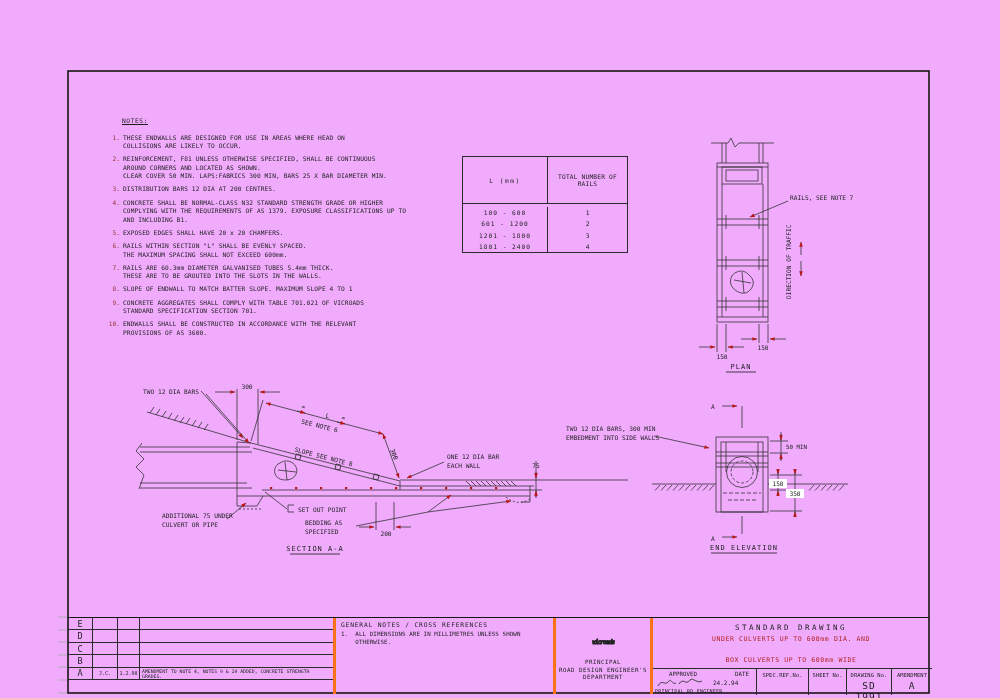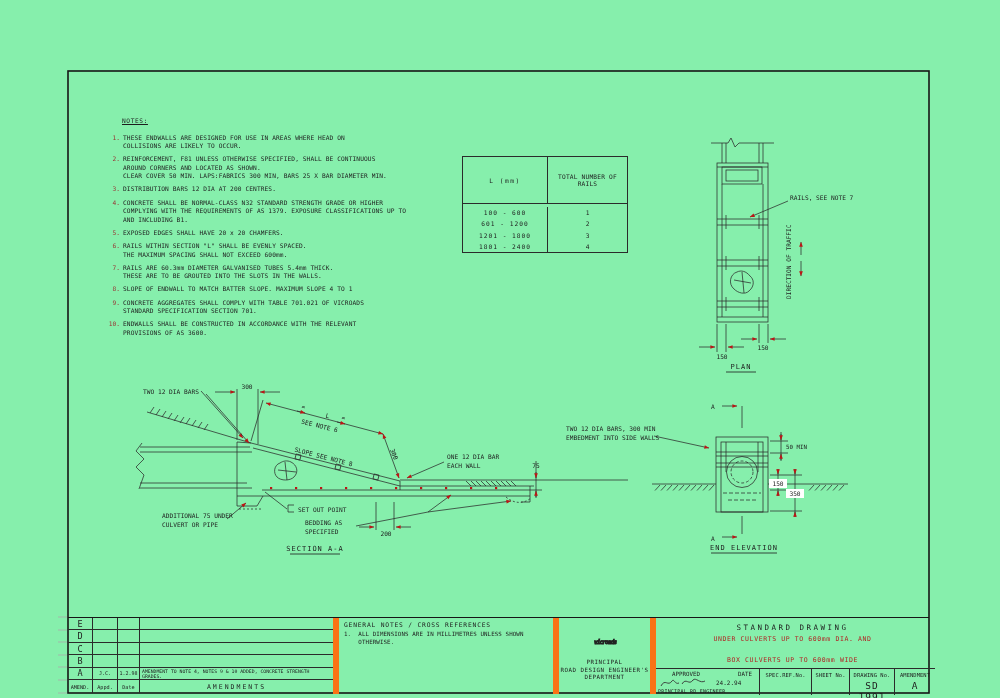--- a/index.html
+++ b/index.html
@@ -1,16 +1,16 @@
 <!DOCTYPE html>
 <html><head>
 <meta charset="utf-8">
 <style>
   html,body{margin:0;padding:0;background:#ffffff;}
-  #stage{position:relative;width:1000px;height:698px;background:#86efac;overflow:hidden;
+  #stage{position:relative;width:1000px;height:698px;background:#f0abfc;overflow:hidden;
          font-family:"DejaVu Sans Mono",monospace;color:#1d1d1d;}
   #linework{position:absolute;left:0;top:0;}
   svg text{font-family:"DejaVu Sans Mono",monospace;font-size:6.2px;fill:#1d1d1d;}
   svg text.lbl{font-size:7px;letter-spacing:1px;}
   svg text.sm{font-size:5.8px;}
 
   
   .notes{position:absolute;left:107px;top:117px;width:312px;font-size:6.2px;line-height:8.55px;}
   .notes-heading{margin-left:15px;text-decoration:underline;letter-spacing:.6px;margin-bottom:8px;}
   .note-item{display:flex;margin-bottom:4.6px;}
@@ -23,21 +23,21 @@
   .rt-h1{width:84px;border-right:1px solid #2b2b2b;display:flex;align-items:center;justify-content:center;letter-spacing:1.5px;}
   .rt-h2{flex:1;display:flex;align-items:center;justify-content:center;text-align:center;padding:0 2px;letter-spacing:.2px;}
   .rt-body{height:48px;padding-top:3px;}
   .rt-row{display:flex;height:11.3px;line-height:11.3px;}
   .rt-c1{width:84px;border-right:1px solid #2b2b2b;text-align:center;letter-spacing:1px;}
   .rt-c2{flex:1;text-align:center;}
 
   
   .tblock{position:absolute;left:68px;top:617px;width:861px;height:76px;border-top:1.7px solid #161616;box-sizing:border-box;}
   .tb-box{position:absolute;top:0;height:76px;box-sizing:border-box;}
-  .b-left{border-left:6px solid #f97316;}
+  .b-left{border-left:3px solid #f97316;}
 
   .am-table{left:0;width:265px;}
   .am-row{display:flex;height:12.45px;box-sizing:border-box;border-bottom:1px solid #2b2b2b;}
   .am-c{box-sizing:border-box;border-right:1px solid #2b2b2b;overflow:hidden;}
   .am-letter{width:25px;font-size:8.5px;display:flex;align-items:center;justify-content:center;}
   .am-appd{width:25px;font-size:5px;display:flex;align-items:center;justify-content:center;}
   .am-date{width:22px;font-size:5px;display:flex;align-items:center;justify-content:center;}
   .am-desc{flex:1;font-size:4.8px;line-height:5.4px;white-space:pre-line;padding:1px 2px;border-right:none;}
   .am-foot{display:flex;height:13px;}
   .am-f{box-sizing:border-box;border-right:1px solid #2b2b2b;display:flex;align-items:center;justify-content:center;font-size:5.2px;}
@@ -450,26 +450,20 @@
         <div class="am-c am-desc"></div>
       </div>
           <div class="am-row">
         <div class="am-c am-letter">A</div>
         <div class="am-c am-appd">J.C.</div>
         <div class="am-c am-date">1.2.98</div>
         <div class="am-c am-desc">AMENDMENT TO NOTE 4, NOTES 9 &amp; 10 ADDED, CONCRETE STRENGTH
 GRADES.</div>
       </div>
         </div>
-    <div class="am-foot">
-      <div class="am-f" style="width:25px">AMEND.</div>
-      <div class="am-f" style="width:25px">Appd.</div>
-      <div class="am-f" style="width:22px">Date</div>
-      <div class="am-f am-f4">AMENDMENTS</div>
-    </div>
   </div>
 
   <div class="tb-box gn-box b-left">
     <div class="gn-head">GENERAL NOTES / CROSS REFERENCES</div>
     <div class="gn-text">1.  ALL DIMENSIONS ARE IN MILLIMETRES UNLESS SHOWN
     OTHERWISE.</div>
   </div>
 
   <div class="tb-box vr-box b-left">
     <svg class="vr-logo" width="88" height="25" viewBox="0 0 88 25">

